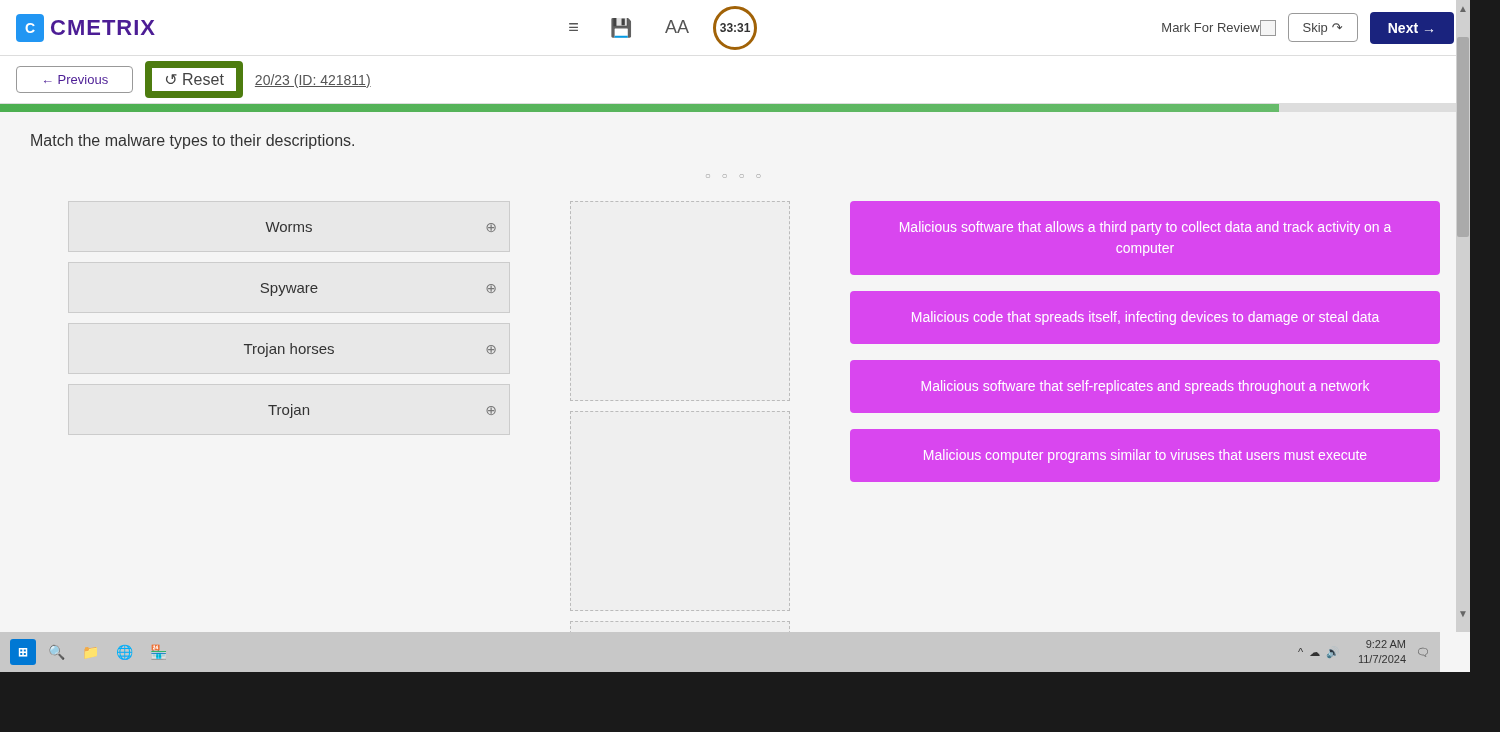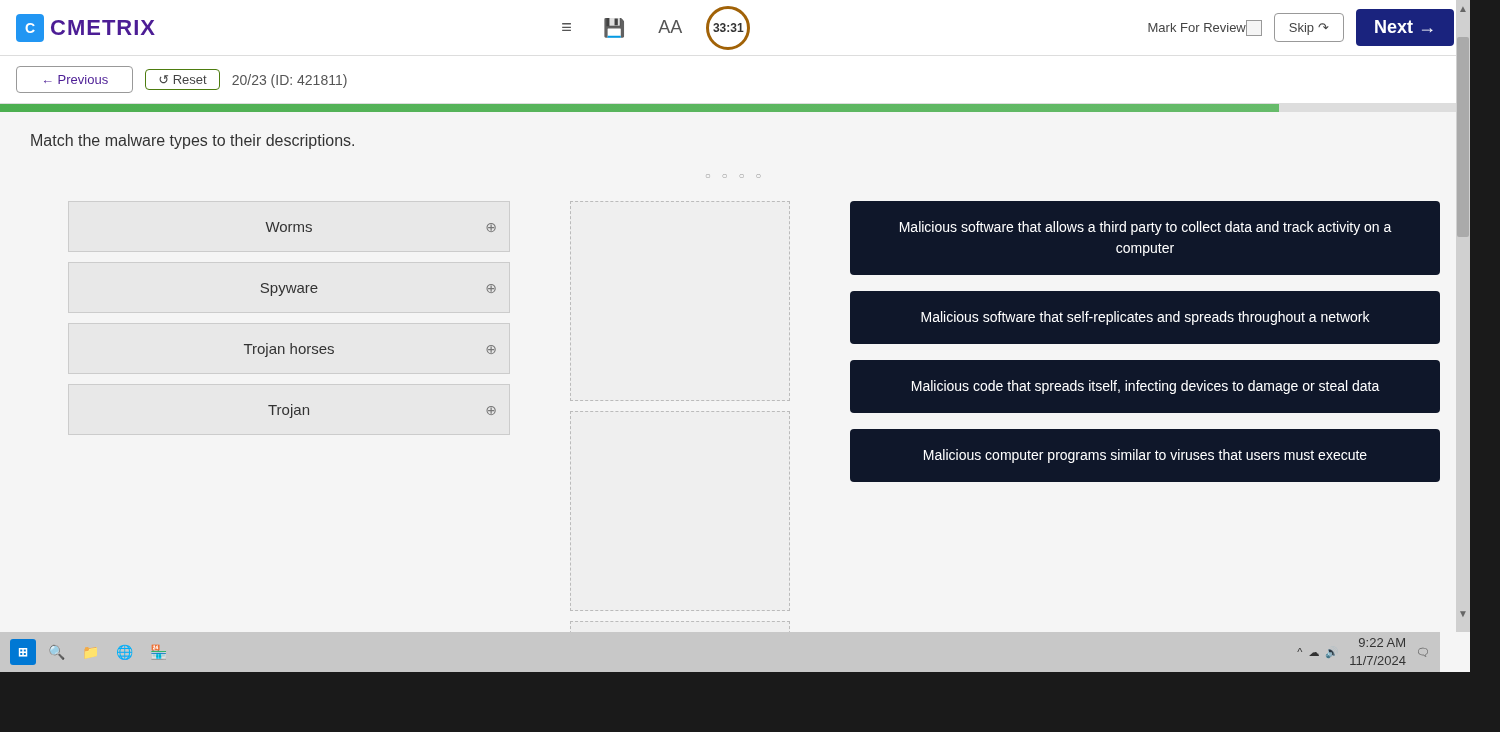--- a/index.html
+++ b/index.html
@@ -130,21 +130,21 @@
       gap: 4px;
     }
 
     .next-btn {
       background: #1a237e;
       color: white;
       border: none;
       padding: 8px 18px;
       border-radius: 4px;
       cursor: pointer;
-      font-size: 18px;
+      font-size: 14px;
       font-weight: bold;
       display: flex;
       align-items: center;
       gap: 6px;
     }
 
     
     .secondary-bar {
       display: flex;
       align-items: center;
@@ -163,34 +163,35 @@
       cursor: pointer;
       font-size: 13px;
       color: #4c1d95;
       display: flex;
       align-items: center;
       gap: 4px;
     }
 
     .reset-btn {
       background: none;
-      border: 1px solid #4d7c0f;
+      border: 7px solid #4d7c0f;
       padding: 2px 12px;
       border-radius: 4px;
       cursor: pointer;
-      font-size: 13px;
+      font-size: 16px;
       color: #444;
       display: flex;
       align-items: center;
       gap: 4px;
     }
 
     .question-info {
       font-size: 14px;
       color: #555;
+      text-decoration: underline;
     }
 
     
     .progress-bar-container {
       height: 8px;
       background: #ddd;
     }
 
     .progress-bar-fill {
       height: 100%;
@@ -264,21 +265,21 @@
 
     
     .descriptions-column {
       flex: 1;
       display: flex;
       flex-direction: column;
       gap: 16px;
     }
 
     .description-card {
-      background: #0f172a;
+      background: #d946ef;
       color: white;
       padding: 16px 20px;
       border-radius: 4px;
       font-size: 14px;
       text-align: center;
       line-height: 1.5;
     }
 
     
     .taskbar {
@@ -320,22 +321,23 @@
     }
 
     .system-icons {
       display: flex;
       align-items: center;
       gap: 6px;
     }
 
     .clock {
       text-align: right;
-      font-size: 13px;
+      font-size: 11px;
       line-height: 1.4;
+      margin-left: 8px;
     }
 
     
     .scroll-bar {
       position: absolute;
       right: 0;
       top: 0;
       bottom: 40px;
       width: 14px;
       background: #d0d0d0;
@@ -441,24 +443,24 @@
         <div class="drop-zone" style="height:60px;"></div>
         <div class="drop-zone" style="height:60px;"></div>
 
       </div>
 
       <div class="descriptions-column">
         <div class="description-card">
           <span>Malicious software that allows a third party to collect data and track activity on a computer</span>
         </div>
         <div class="description-card">
+          <span>Malicious code that spreads itself, infecting devices to damage or steal data</span>
+        </div>
+        <div class="description-card">
           <span>Malicious software that self-replicates and spreads throughout a network</span>
-        </div>
-        <div class="description-card">
-          <span>Malicious code that spreads itself, infecting devices to damage or steal data</span>
         </div>
         <div class="description-card">
           <span>Malicious computer programs similar to viruses that users must execute</span>
         </div>
       </div>
     </div>
   </div>
 
   <div class="scroll-bar">
     <span class="scroll-arrow">▲</span>

